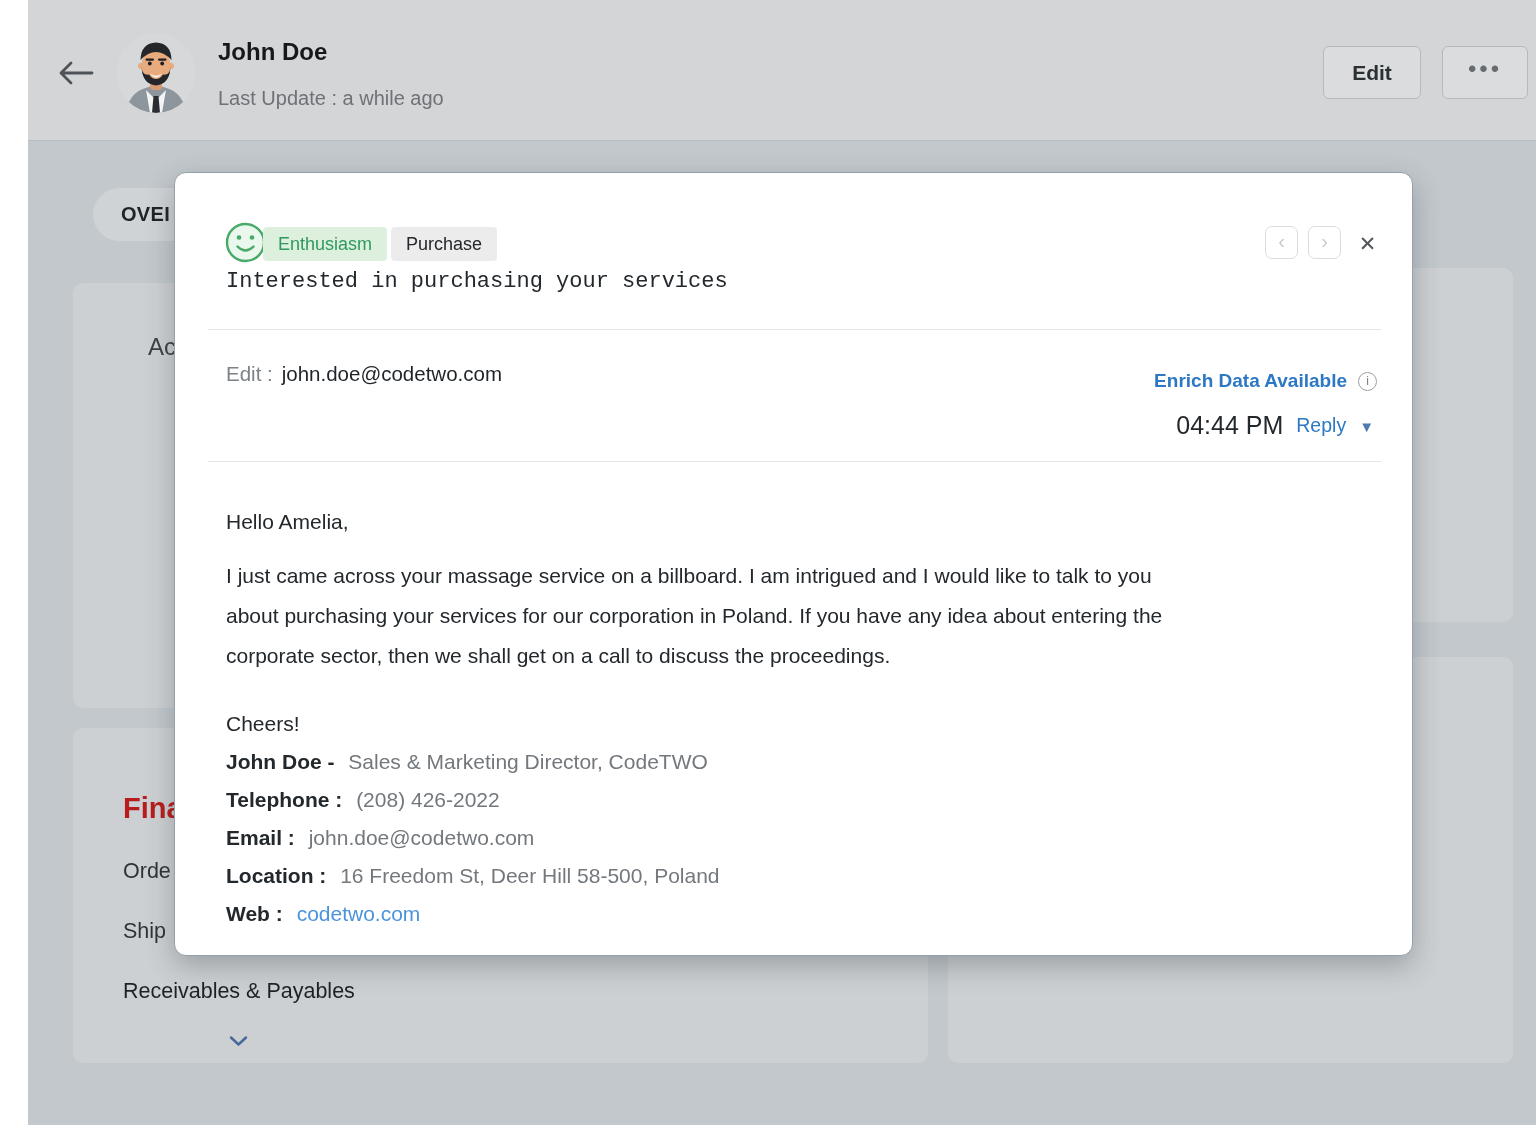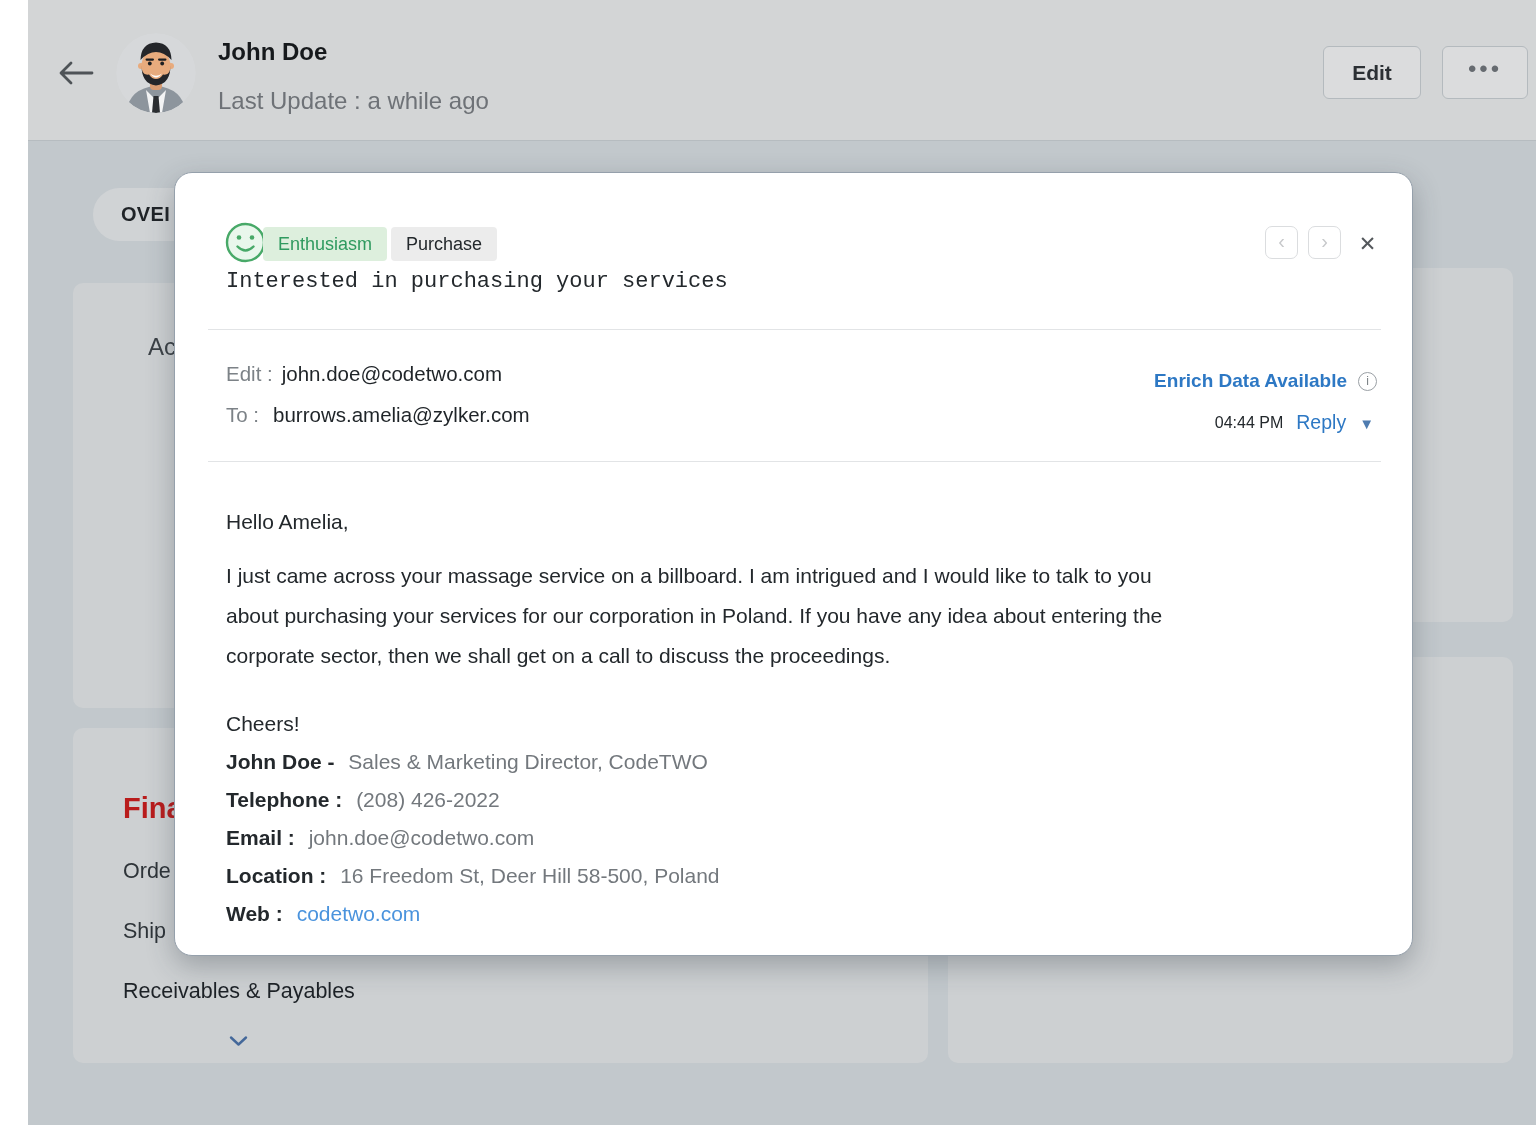--- a/index.html
+++ b/index.html
@@ -7,21 +7,21 @@
   body { font-family:"Liberation Sans", sans-serif; }
   .page { position:relative; width:1536px; height:1125px; background:#c2c8cc; overflow:hidden;margin-left:28px; }
 
   
   .topbar { position:absolute; top:0; left:0; width:1536px; height:141px;
             background:#d3d5d6; border-bottom:1px solid #b6bcc0; }
   .back-btn { position:absolute; left:28px; top:56px; width:40px; height:36px;
               display:flex; align-items:center; justify-content:center; cursor:pointer; background:none; border:none; }
   .avatar { position:absolute; left:88px; top:33px; width:80px; height:80px; border-radius:50%; overflow:hidden; }
   .contact-name { position:absolute; left:190px; top:38px; font-size:24px; font-weight:bold; color:#16191c; }
-  .contact-sub  { position:absolute; left:190px; top:87px; font-size:24px; color:#6e7277; }
+  .contact-sub  { position:absolute; left:190px; top:87px; font-size:20px; color:#6e7277; }
   .btn { position:absolute; top:46px; height:53px; border:1px solid #b4babe; border-radius:6px;
          background:rgba(255,255,255,0.18); display:flex; align-items:center; justify-content:center; cursor:pointer; }
   .edit-btn { right:143px; width:98px; font-size:21px; font-weight:bold; color:#2b3034; }
   .more-btn { right:36px; width:86px; }
   .more-btn .dots { font-size:24px; letter-spacing:3px; color:#666b70; line-height:1; padding-bottom:8px; }
 
   
   .pill-tab { position:absolute; left:65px; top:188px; width:122px; height:53px; border-radius:27px;
               background:#d0d3d5; display:flex; align-items:center; padding-left:28px;
               font-size:20px; font-weight:bold; color:#1f2327; letter-spacing:0.3px; cursor:pointer;text-align:right; }
@@ -32,21 +32,21 @@
   .card-d { left:920px; top:657px; width:565px; height:406px; }
   .bg-text { position:absolute; color:#2e3439; }
   .t-ac   { left:120px; top:333px; font-size:24px; color:#3c4247; }
   .t-fina { left:95px;  top:792px; font-size:29px; font-weight:bold; color:#b91c1c; }
   .t-orde { left:95px;  top:859px; font-size:21.5px; }
   .t-ship { left:95px;  top:919px; font-size:21.5px; }
   .t-recv { left:95px;  top:979px; font-size:21.5px; color:#1d2227; display:flex; align-items:center; gap:24px; cursor:pointer;flex-direction:column; }
 
   
   .modal { position:absolute; left:146px; top:172px; width:1239px; height:784px;
-           background:#ffffff; border:1px solid #95a0ab; border-radius:18px;
+           background:#ffffff; border:1px solid #95a0ab; border-radius:12px;
            box-shadow:0 10px 28px rgba(40,50,60,0.30); }
   .smiley { position:absolute; left:50px; top:49px; width:41px; height:41px; }
   .badge { position:absolute; top:54px; height:34px; border-radius:4px; display:flex; align-items:center;
            padding:0 15px; font-size:18px; }
   .badge-sentiment { left:88px; background:#ddefdd; color:#2f9a5f; }
   .badge-intent    { left:216px; background:#ececec; color:#23282c; }
   .nav-btn { position:absolute; top:53px; width:33px; height:33px; border:1px solid #dbdddf; border-radius:7px;
              background:#fff; display:flex; align-items:center; justify-content:center;
              font-size:20px; color:#c7c9cb; cursor:pointer; padding-bottom:2px; }
   .nav-prev { left:1090px; }
@@ -59,21 +59,21 @@
   .addr-row { position:absolute; left:51px; font-size:20.5px; display:flex; gap:9px; }
   .row-from { top:189px; } .row-to { top:230px; }
   .addr-label { color:#7c8287; }
   .addr-value { color:#1f2428; }
   .row-to .addr-value { margin-left:5px; }
   .enrich-row { position:absolute; right:35px; top:197px; display:flex; align-items:center; gap:11px; }
   .enrich-link { font-size:19px; font-weight:bold; color:#2d78c4; cursor:pointer; }
   .info-icon { width:19px; height:19px; border:1px solid #9aa0a5; border-radius:50%; color:#7a8085;
                font-size:12px; display:flex; align-items:center; justify-content:center; font-style:normal; cursor:pointer; }
   .time-row { position:absolute; right:38px; top:238px; display:flex; align-items:center; gap:13px; }
-  .mail-time { font-size:16px; color:#23282c; }
+  .mail-time { font-size:25px; color:#23282c; }
   .reply-link { font-size:19.5px; color:#2d78c4; cursor:pointer; }
   .reply-caret { font-size:15px; color:#4f7cb0; cursor:pointer; padding-top:2px; }
 
   .email-body { position:absolute; left:51px; top:334px; width:1060px; font-size:21px; color:#23282c; }
   .greeting { margin-bottom:19px; line-height:30px; }
   .paragraph { width:955px; line-height:40px; margin-bottom:35px; }
   .closing { line-height:25px; margin-bottom:13px; }
   .sig-row { line-height:25px; margin-bottom:13px; }
   .sig-label { font-weight:bold; color:#23282c; margin-right:8px; }
   .sig-value { color:#73787d; }
@@ -182,24 +182,20 @@
     </button>
 
     <div class="subject">Interested in purchasing your services</div>
 
     <div class="divider div-1"></div>
 
     <div class="addr-row row-from">
       <span class="addr-label">Edit :</span>
       <span class="addr-value">john.doe@codetwo.com</span>
     </div>
-    <div class="addr-row row-to">
-      <span class="addr-label">To :</span>
-      <span class="addr-value">burrows.amelia@zylker.com</span>
-    </div>
 
     <div class="enrich-row">
       <span class="enrich-link">Enrich Data Available</span>
       <span class="info-icon">i</span>
     </div>
     <div class="time-row">
       <span class="mail-time">04:44 PM</span>
       <span class="reply-link">Reply</span>
       <span class="reply-caret">▼</span>
     </div>

